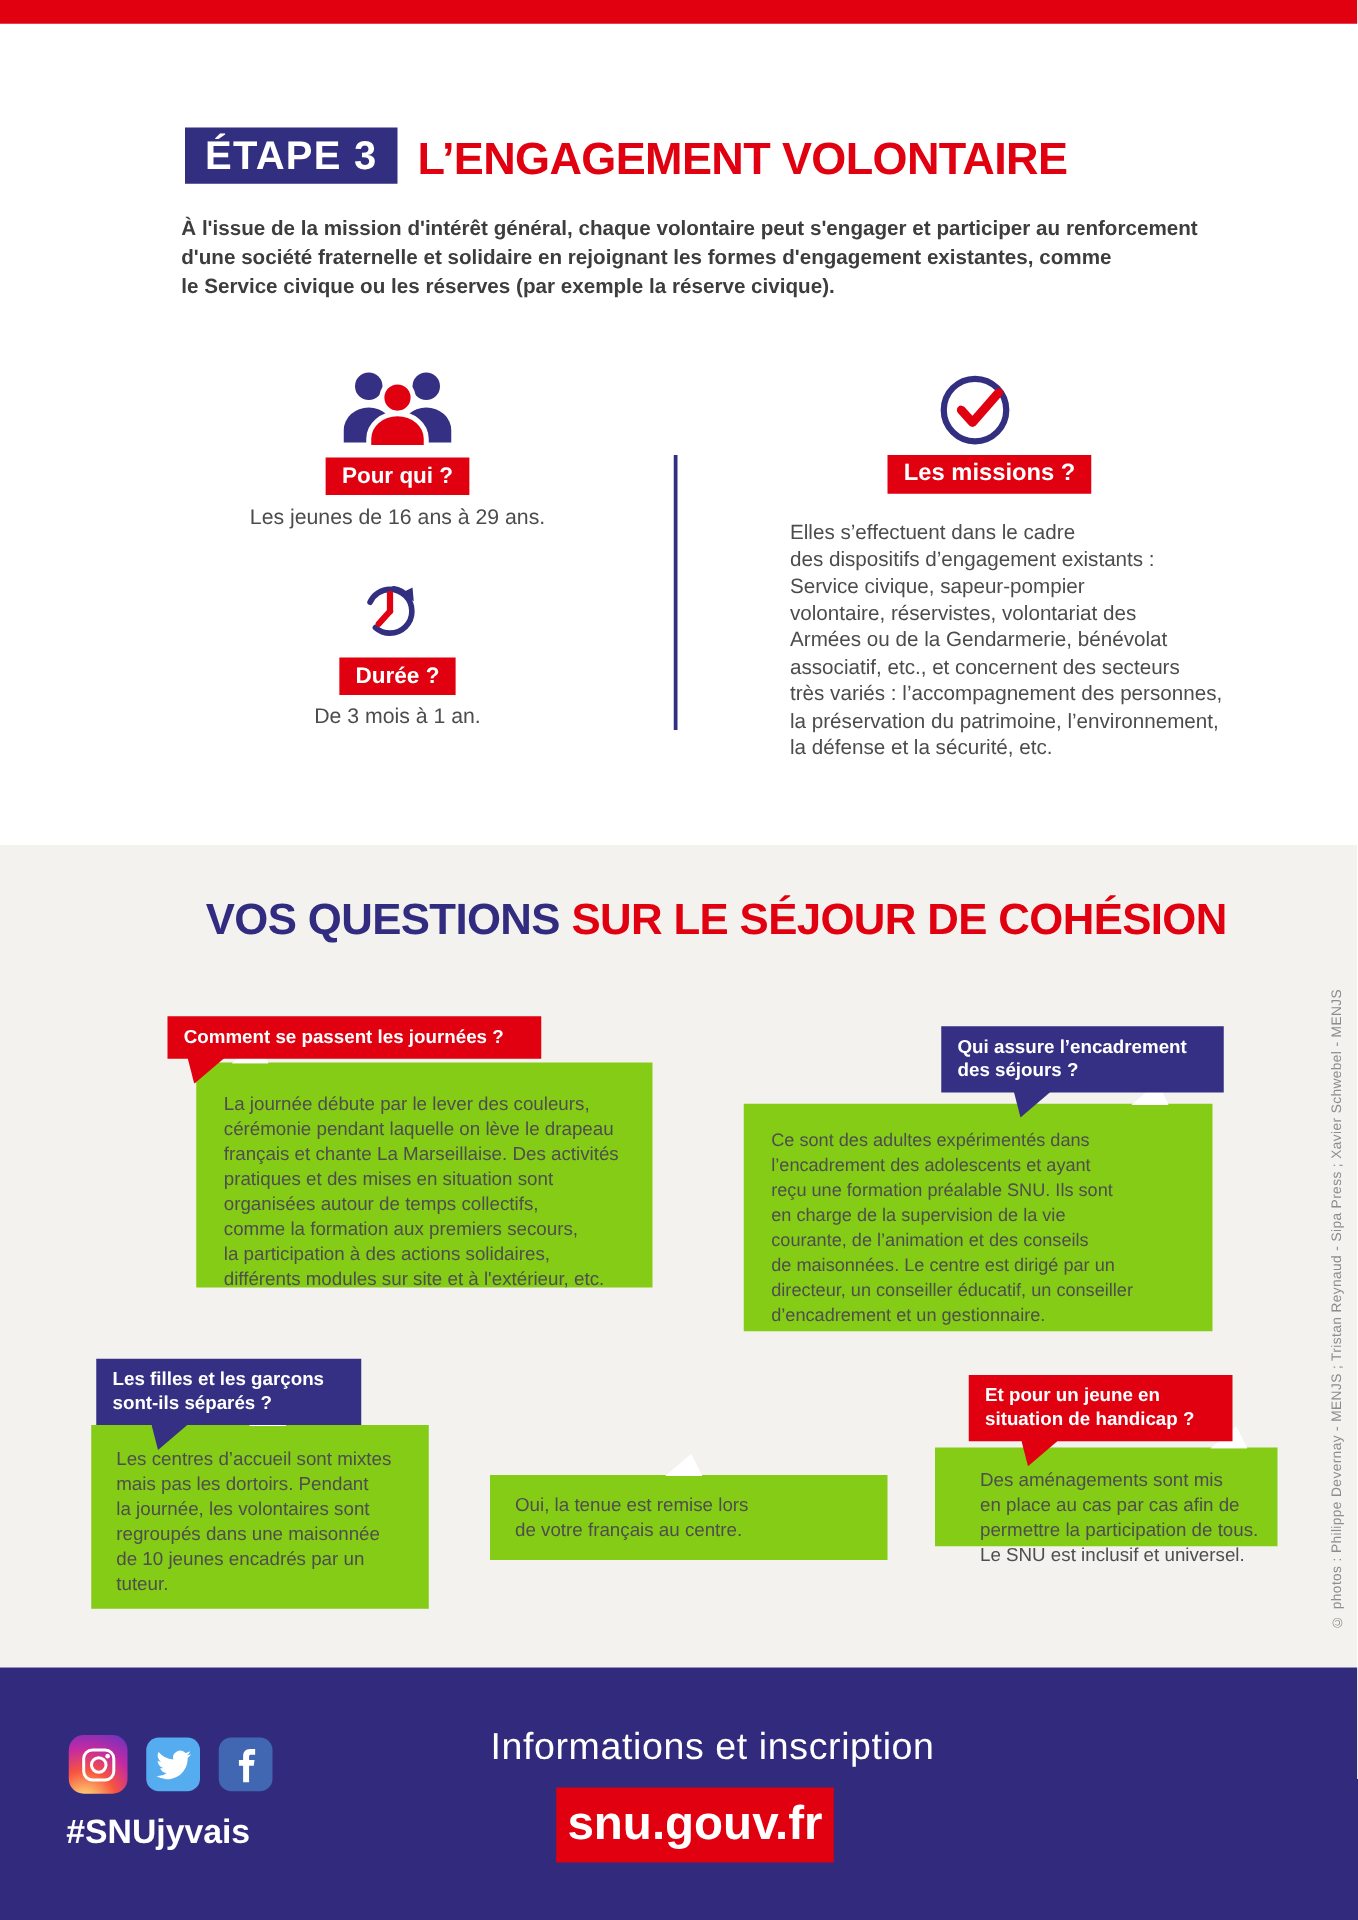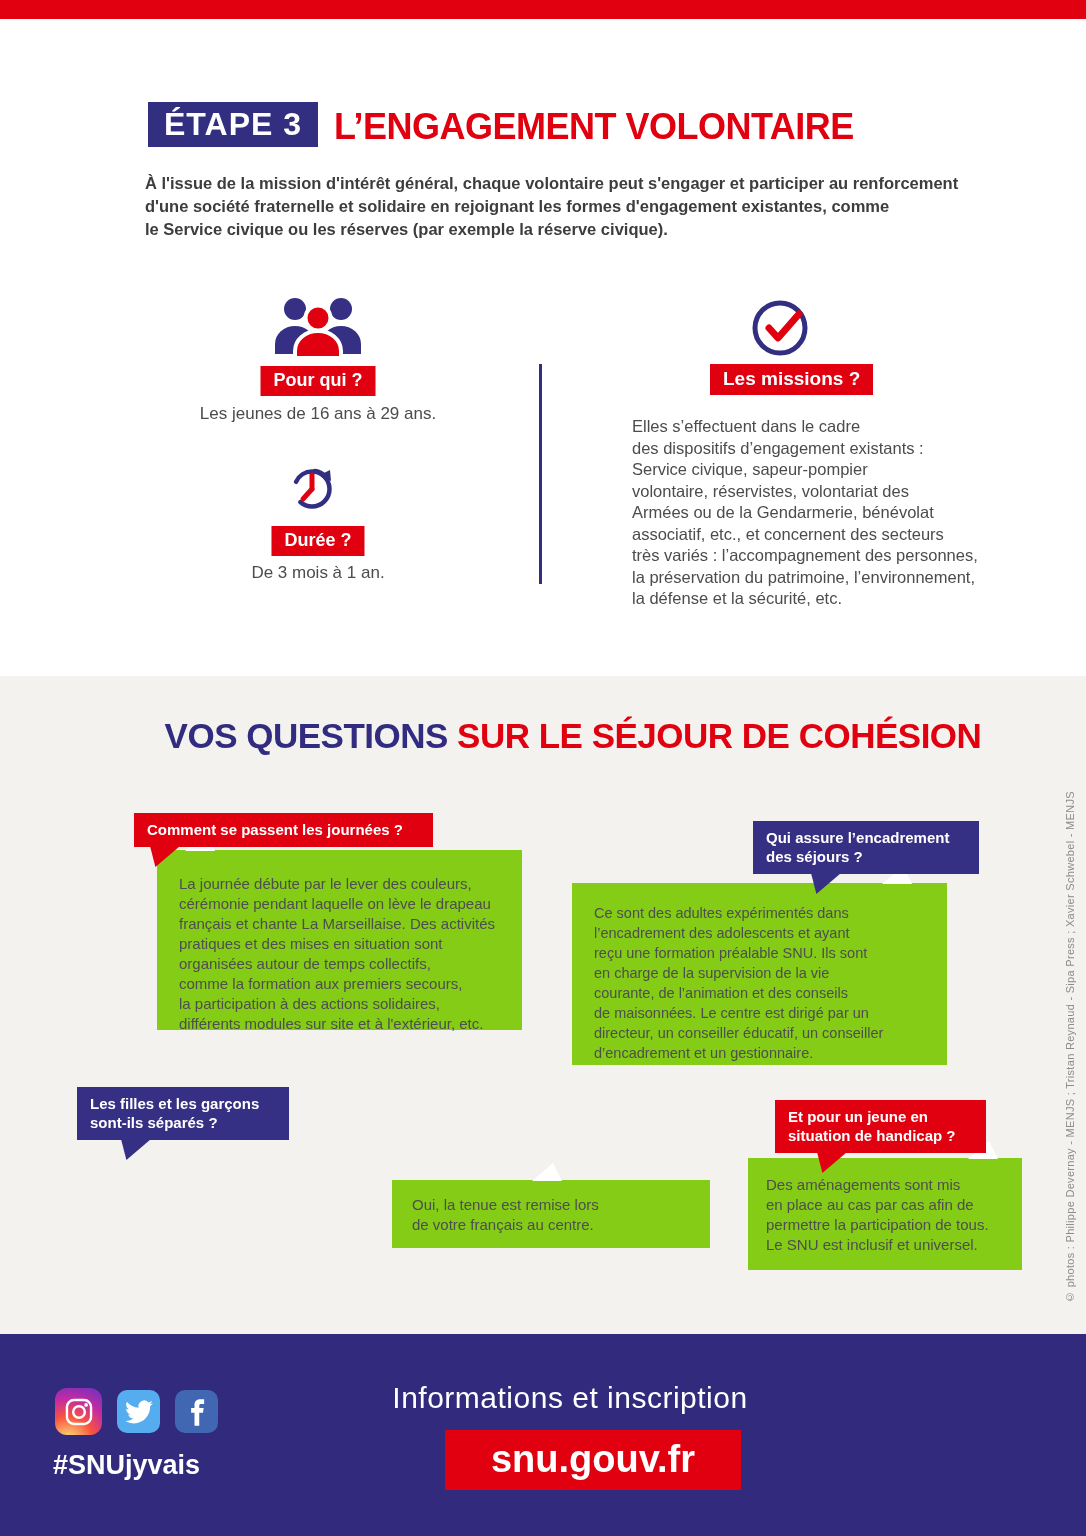--- a/index.html
+++ b/index.html
@@ -161,21 +161,21 @@
     font-size: 27px; font-weight: bold;
   }
   .info-label {
     left: 340px; top: 1381px; width: 460px;
     text-align: center;
     color: #ffffff;
     font-size: 30px; font-weight: normal;
     letter-spacing: 0.5px;
   }
   .website-box {
-    left: 445px; top: 1430px; width: 296px; height: 60px;
+    left: 445px; top: 1430px; width: 222px; height: 60px;
     background: #e1000f;
     color: #ffffff;
     font-size: 38px; font-weight: bold;
     text-align: center;
     line-height: 58px;
   }
 </style>
 </head>
 <body>
 
@@ -250,38 +250,44 @@
 cérémonie pendant laquelle on lève le drapeau
 français et chante La Marseillaise. Des activités
 pratiques et des mises en situation sont
 organisées autour de temps collectifs,
 comme la formation aux premiers secours,
 la participation à des actions solidaires,
 différents modules sur site et à l'extérieur, etc.</div>
 
   <div class="abs q-bubble blue" style="left:753px; top:821px; --tqx:58px;">Qui assure l’encadrement
 des séjours ?</div>
-  <div class="abs a-box" style="left:572px; top:883px; width:375px; height:182px; padding:20px 18px 12px 22px; font-size:14.5px; --tx:310px;">Ce sont des adultes expérimentés dans
+  <div class="abs a-box" style="left:595px; top:883px; width:375px; height:182px; padding:20px 18px 12px 22px; font-size:14.5px; --tx:310px;">Ce sont des adultes expérimentés dans
 l’encadrement des adolescents et ayant
 reçu une formation préalable SNU. Ils sont
 en charge de la supervision de la vie
 courante, de l’animation et des conseils
 de maisonnées. Le centre est dirigé par un
 directeur, un conseiller éducatif, un conseiller
 d’encadrement et un gestionnaire.</div>
 
   <div class="abs q-bubble blue" style="left:77px; top:1087px; --tqx:44px;">Les filles et les garçons
 sont-ils séparés ?</div>
+  <div class="abs a-box" style="left:73px; top:1140px; width:270px; height:147px; padding:18px 12px 0 20px; --tx:126px;">Les centres d’accueil sont mixtes
+mais pas les dortoirs. Pendant
+la journée, les volontaires sont
+regroupés dans une maisonnée
+de 10 jeunes encadrés par un
+tuteur.</div>
 
   <div class="abs a-box" style="left:392px; top:1180px; width:318px; height:68px; padding:15px 12px 0 20px; --tx:140px;">Oui, la tenue est remise lors
 de votre français au centre.</div>
 
   <div class="abs q-bubble red" style="left:775px; top:1100px; --tqx:42px;">Et pour un jeune en
 situation de handicap ?</div>
-  <div class="abs a-box" style="left:748px; top:1158px; width:274px; height:112px; padding:17px 10px 0 18px; --tx:220px;">Des aménagements sont mis
+  <div class="abs a-box" style="left:748px; top:1158px; width:274px; height:79px; padding:17px 10px 0 36px; --tx:220px;">Des aménagements sont mis
 en place au cas par cas afin de
 permettre la participation de tous.
 Le SNU est inclusif et universel.</div>
 
   <div class="abs photo-credits">© photos : Philippe Devernay - MENJS ; Tristan Reynaud - Sipa Press ;  Xavier Schwebel - MENJS</div>
 
   <div class="abs footer"></div>
 
   <div class="abs social-row">
     <div class="social-tile instagram">

